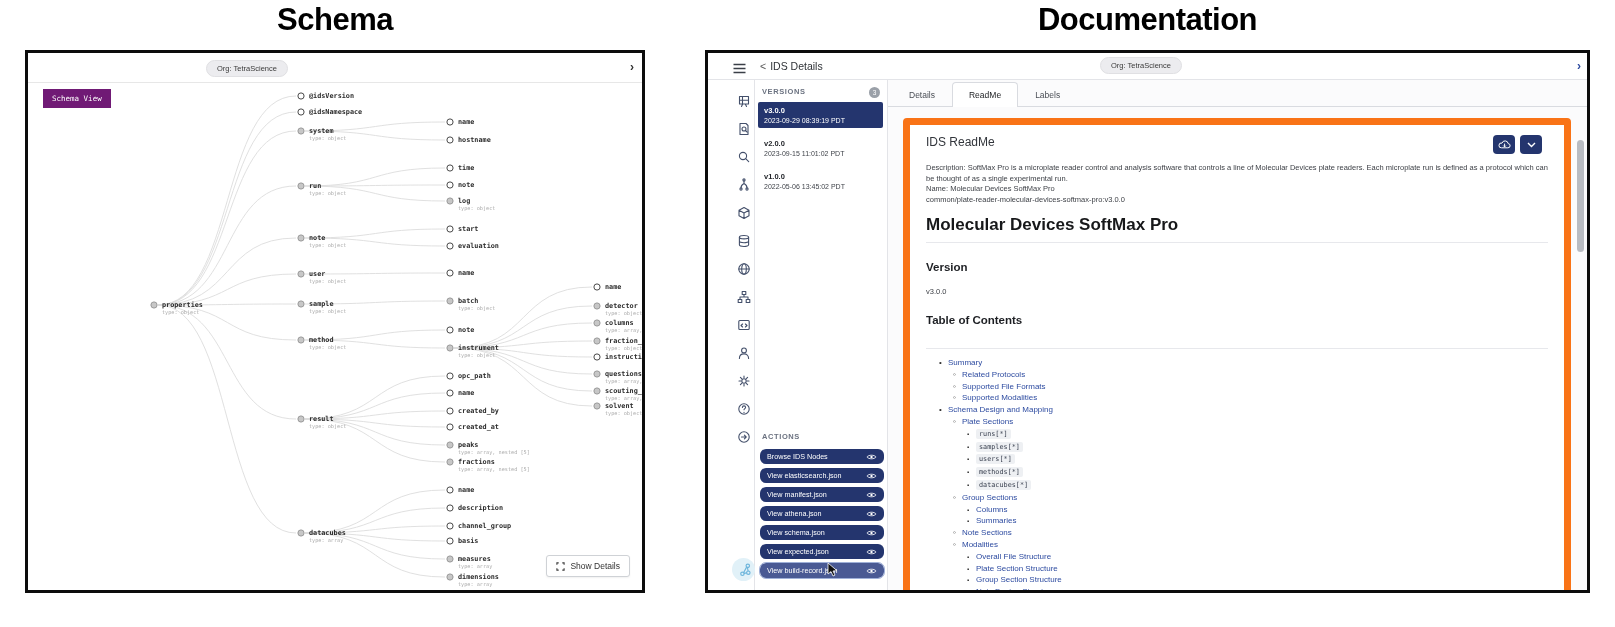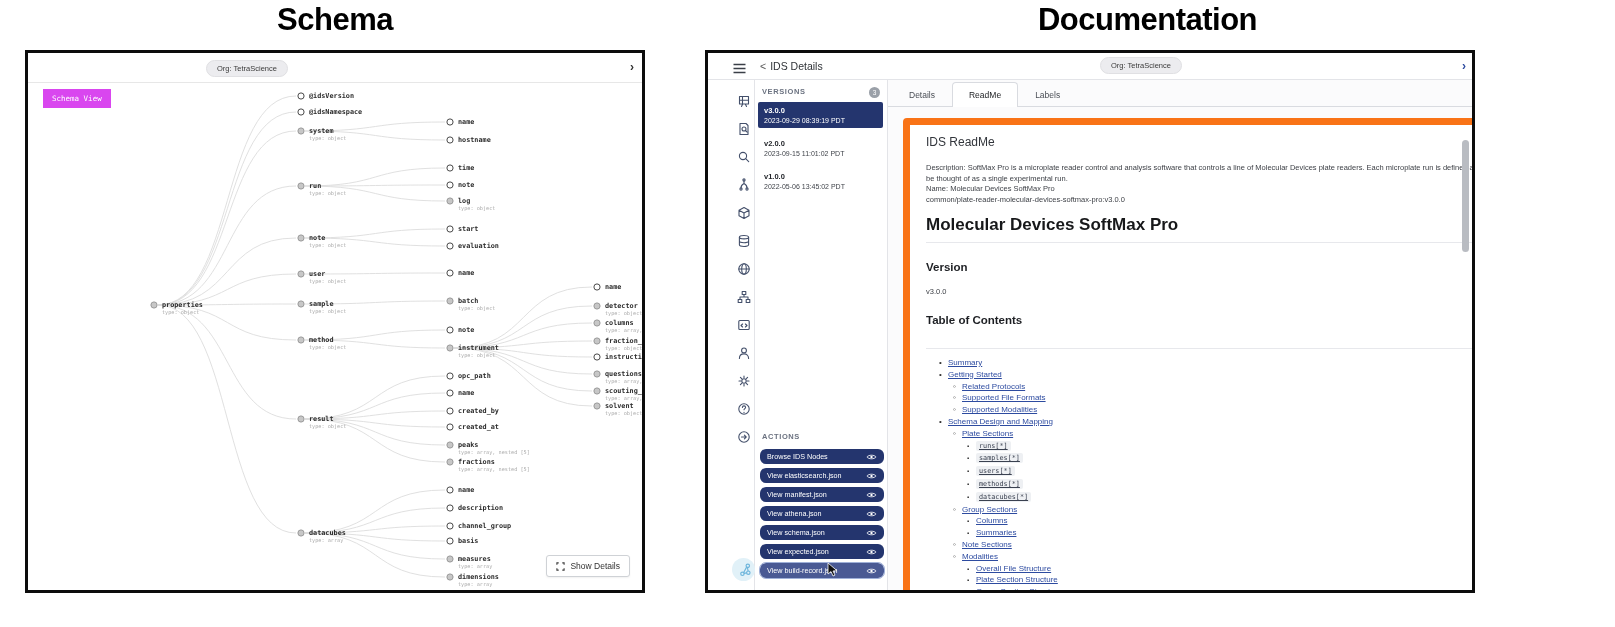--- a/index.html
+++ b/index.html
@@ -6,31 +6,31 @@
   html,body { background:#fff; }
   body { font-family:"Liberation Sans", sans-serif; width:1615px; height:627px; position:relative; overflow:hidden; }
   .canvas { position:absolute; inset:0; }
 
   .panel-title { position:absolute; top:2px; font-size:31px; font-weight:800; color:#000; text-align:center; letter-spacing:-0.5px; }
   #schema-title { left:25px; width:620px; }
   #docs-title { left:705px; width:885px; }
 
   .shot { position:absolute; top:50px; height:543px; border:3px solid #0c0c0c; background:#fff; overflow:hidden; }
   #schema-panel { left:25px; width:620px; }
-  #docs-panel { left:705px; width:770px; }
+  #docs-panel { left:705px; width:885px; }
 
   
   .lp-topbar { position:absolute; left:0; top:0; width:100%; height:30px; border-bottom:1px solid #e7e7e7; background:#fff; z-index:5; }
   .org-pill { position:absolute; background:#ececef; border:1px solid #e0e0e3; border-radius:10px; font-size:7.5px; color:#3a3a3a; padding:3px 10px; white-space:nowrap; }
   .lp-topbar .org-pill { left:178px; top:7px; }
   .carousel-next { position:absolute; top:7px; font-size:12px; font-weight:bold; color:#333; cursor:pointer; }
   #schema-panel .carousel-next { right:8px; }
   #docs-panel .carousel-next { right:6px; top:6px; color:#2d4ba0; z-index:30; }
 
-  .schema-view-chip { position:absolute; left:15px; top:36px; background:#d946ef; color:#fff; font-family:"DejaVu Sans Mono", monospace; font-size:7.5px; padding:5px 9px; z-index:6; }
+  .schema-view-chip { position:absolute; left:15px; top:36px; background:#701a75; color:#fff; font-family:"DejaVu Sans Mono", monospace; font-size:7.5px; padding:5px 9px; z-index:6; }
 
   #schema-tree { position:absolute; left:0; top:0; width:614px; height:537px; }
   .tree-name { font-family:"DejaVu Sans Mono", monospace; font-size:6.8px; font-weight:bold; fill:#2b2b2b; }
   .tree-type { font-family:"DejaVu Sans Mono", monospace; font-size:5.2px; fill:#ababab; }
 
   .show-details-btn { position:absolute; right:12px; bottom:13px; background:#fff; border:1px solid #cfd2d6; border-radius:3px; padding:5px 9px; font-size:8.5px; color:#333; display:flex; align-items:center; gap:5px; box-shadow:0 1px 2px rgba(0,0,0,.06); cursor:pointer; z-index:6; }
 
   
   .rp-header { position:absolute; left:0; top:0; width:100%; height:27px; border-bottom:1px solid #e3e4e8; background:#fff; z-index:20; }
   .rp-header .hamburger { position:absolute; left:25px; top:7px; cursor:pointer; }
@@ -74,21 +74,21 @@
   .readme-h1 { font-size:17px; font-weight:bold; color:#17181a; margin-top:10px; padding-bottom:7px; border-bottom:1px solid #e7e8ec; }
   .readme-h2 { font-size:11.5px; font-weight:bold; color:#1d1f23; margin-top:18px; }
   .readme-h2.ruled { padding-bottom:22px; border-bottom:1px solid #e7e8ec; }
   .version-value { font-size:7.5px; color:#3c3f45; margin-top:14px; }
   .toc { list-style:none; margin-top:8px; }
   .toc li { font-size:8px; line-height:11.8px; color:#2d4ba0; position:relative; }
   .toc li::before { color:#333; position:absolute; }
   .toc li.l1 { padding-left:22px; } .toc li.l1::before { content:"•"; left:13px; }
   .toc li.l2 { padding-left:36px; } .toc li.l2::before { content:"◦"; left:27px; }
   .toc li.l3 { padding-left:50px; } .toc li.l3::before { content:"▪"; left:41px; font-size:6px; top:1px; }
-  .toc .toc-link { cursor:pointer;text-decoration:underline; }
+  .toc .toc-link { cursor:pointer; }
   .toc .code { font-family:"DejaVu Sans Mono", monospace; font-size:6.8px; background:#eef0f3; color:#3a4150; padding:1px 3px; border-radius:2px; }
 
   .v-scrollbar { position:absolute; right:3px; top:32px; width:7px; bottom:4px; }
   .v-thumb { position:absolute; top:28px; left:0; width:7px; height:112px; background:#b9bcc2; border-radius:4px; cursor:grab; }
 
   .mouse-cursor { position:absolute; left:119px; top:509px; z-index:40; pointer-events:none; }
 </style>
 </head>
 <body>
 
@@ -553,21 +553,20 @@
           <div>Description: SoftMax Pro is a microplate reader control and analysis software that controls a line of Molecular Devices plate readers. Each microplate run is defined as a protocol which can be thought of as a single experimental run.</div>
           <div>Name: Molecular Devices SoftMax Pro</div>
           <div>common/plate-reader-molecular-devices-softmax-pro:v3.0.0</div>
         </div>
         <div class="readme-h1">Molecular Devices SoftMax Pro</div>
         <div class="readme-h2">Version</div>
         <div class="version-value">v3.0.0</div>
         <div class="readme-h2 ruled">Table of Contents</div>
         <ul class="toc" id="toc-list">
             <li class="l1"><span class="toc-link">Summary</span></li>
-            <li class="l1"><span class="toc-link">Getting Started</span></li>
             <li class="l2"><span class="toc-link">Related Protocols</span></li>
             <li class="l2"><span class="toc-link">Supported File Formats</span></li>
             <li class="l2"><span class="toc-link">Supported Modalities</span></li>
             <li class="l1"><span class="toc-link">Schema Design and Mapping</span></li>
             <li class="l2"><span class="toc-link">Plate Sections</span></li>
             <li class="l3"><span class="toc-link code">runs[*]</span></li>
             <li class="l3"><span class="toc-link code">samples[*]</span></li>
             <li class="l3"><span class="toc-link code">users[*]</span></li>
             <li class="l3"><span class="toc-link code">methods[*]</span></li>
             <li class="l3"><span class="toc-link code">datacubes[*]</span></li>

